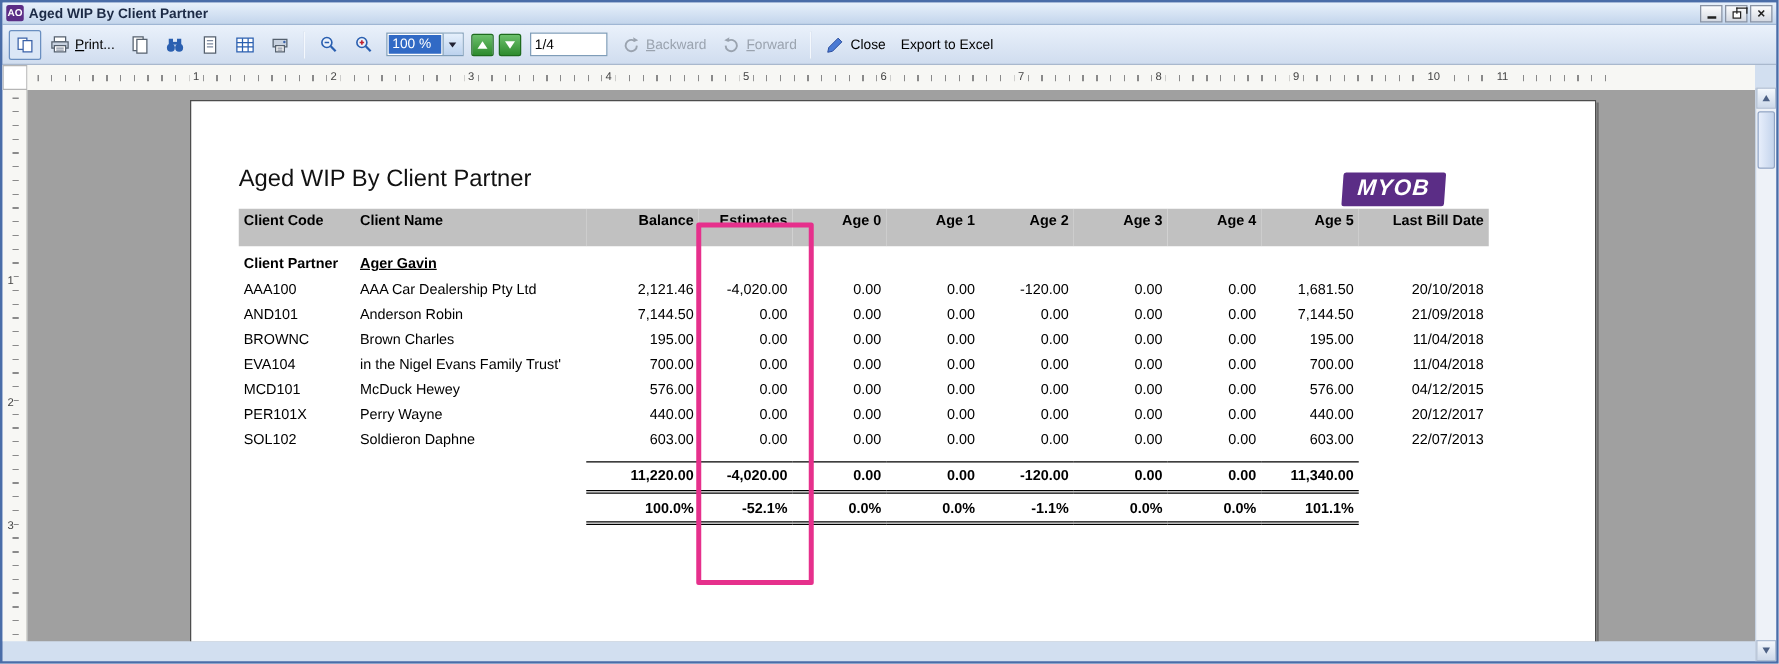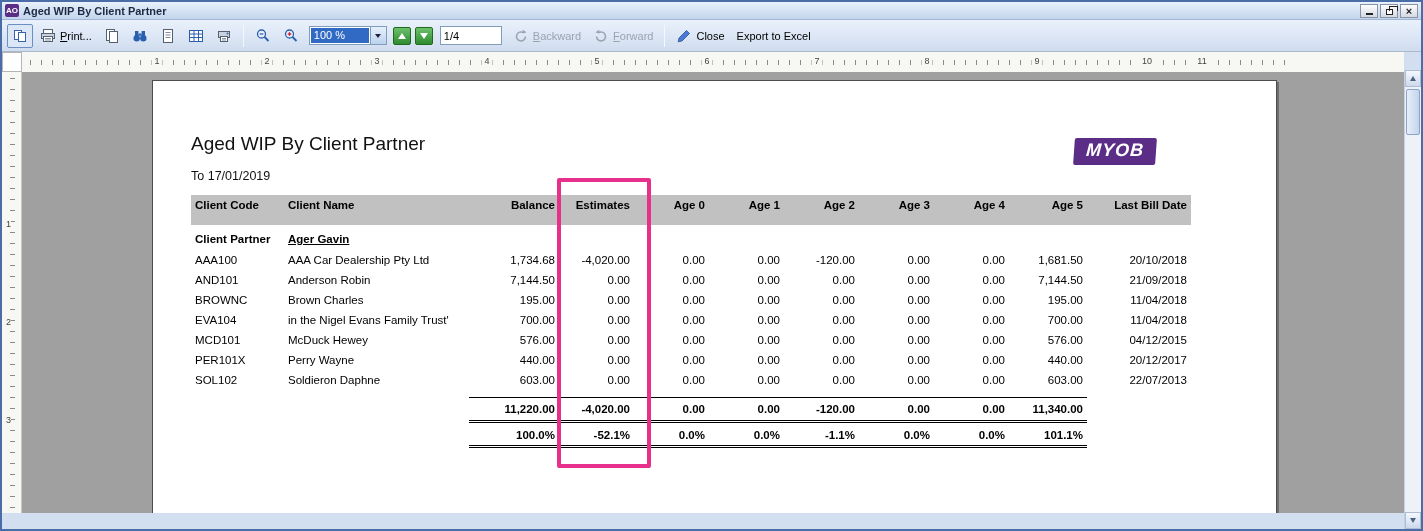--- a/index.html
+++ b/index.html
@@ -38,21 +38,21 @@
   .toolbar { height:32px; background:linear-gradient(180deg,#eaf1fb,#d0ddef);
     border-bottom:1px solid #a9b8cd; display:flex; align-items:center;
     padding:0 5px; font-size:11px; color:#000; gap:2px; }
   .tbtn { display:flex; align-items:center; gap:4px; padding:3px 4px;
     border:1px solid transparent; border-radius:2px; white-space:nowrap; }
   .tbtn.outlined { border:1px solid #6a8fc0; background:#dbe7f6; }
   .tbtn.disabled { color:#9aa3af; }
   .mnemonic::first-letter { text-decoration:underline; }
   .tsep { width:1px; height:22px; background:#aebdd2; border-right:1px solid #f4f8fd;
     margin:0 4px; }
-  .combo { width:78px; height:19px; border:1px solid #7f9db9; background:#fff;
+  .combo { width:62px; height:19px; border:1px solid #7f9db9; background:#fff;
     display:flex; align-items:center; margin:0 3px; }
   .combo-value { flex:1; height:15px; margin:1px; background:#316ac5; color:#fff;
     font-size:11px; padding:1px 3px; line-height:13px; }
   .combo-arrow-btn { width:16px; height:17px; background:linear-gradient(180deg,#e6f0fc,#bcd2ee);
     border-left:1px solid #7f9db9; display:flex; align-items:center; justify-content:center; }
   .tri-down { width:0; height:0; border-left:3px solid transparent;
     border-right:3px solid transparent; border-top:4px solid #223; }
   .green-btn { width:18px; height:18px; background:linear-gradient(180deg,#6cc06c,#2e8b2e);
     border:1px solid #1e6b1e; border-radius:2px; display:flex; align-items:center;
     justify-content:center; margin:0 1px; }
@@ -309,21 +309,20 @@
       <span class="vnum" style="top:152px">1</span>
       <span class="vnum" style="top:250px">2</span>
       <span class="vnum" style="top:348px">3</span>
     </div>
 
     <div class="canvas">
       <div class="page">
 
         <div class="report-title">Aged WIP By Client Partner</div>
         <div class="myob-logo">MYOB</div>
-        <div class="date-line">To 17/01/2019</div>
 
         <table class="rep">
           <colgroup>
             <col style="width:93px">
               <col style="width:185px">
               <col style="width:90px">
             <col style="width:75px">
               <col style="width:75px">
               <col style="width:75px">
             <col style="width:75px">
@@ -348,21 +347,21 @@
           </tr>
           <tr class="partner">
             <td class="l">Client Partner</td>
             <td class="l uline">Ager Gavin</td>
             <td colspan="9"></td>
           </tr>
 
           <tr>
             <td class="l">AAA100</td>
             <td class="l">AAA Car Dealership Pty Ltd</td>
-            <td class="r">1,734.68</td>
+            <td class="r">2,121.46</td>
             <td class="r">-4,020.00</td>
             <td class="r">0.00</td>
             <td class="r">0.00</td>
             <td class="r">-120.00</td>
             <td class="r">0.00</td>
             <td class="r">0.00</td>
             <td class="r">1,681.50</td>
             <td class="r">20/10/2018</td>
           </tr>
           <tr>

